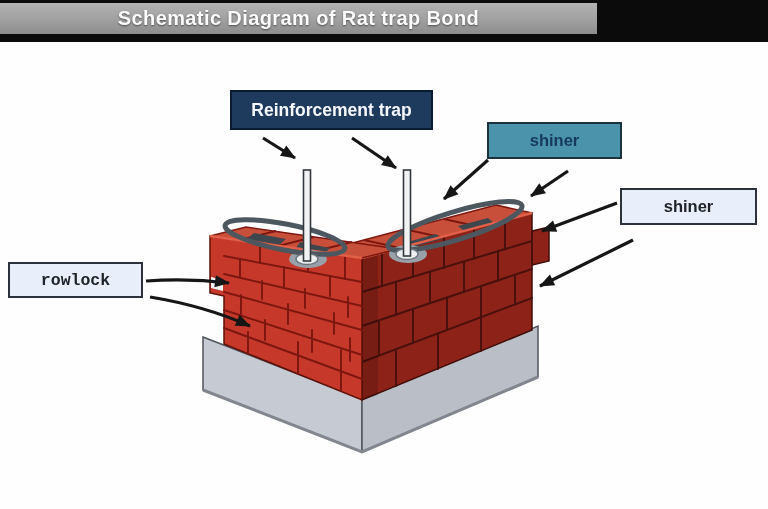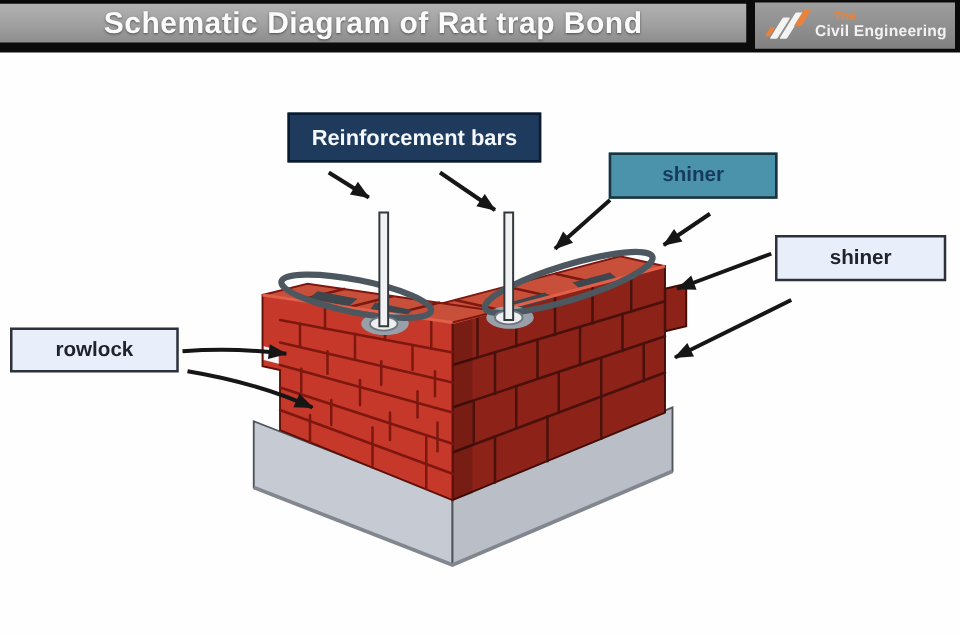--- a/index.html
+++ b/index.html
@@ -11,21 +11,21 @@
   }
   html,body{margin:0;padding:0;background:#ffffff;}
   .page{position:relative;width:768px;height:509px;background:#fefefe;overflow:hidden;
         font-family:"Liberation Sans",sans-serif;}
 
   
   .header{position:absolute;left:0;top:0;width:768px;height:42px;background:#0b0b0b;}
   .title-bar{position:absolute;left:0;top:3px;width:597px;height:31px;
              background:linear-gradient(180deg,#b2b2b2 0%,var(--header_gray,#a0a0a0) 55%,#8d8d8d 100%);
              display:flex;align-items:center;justify-content:center;}
-  .title{color:#fbfbfb;font-size:24px;font-weight:bold;letter-spacing:0.4px;
+  .title{color:#fbfbfb;font-size:20px;font-weight:bold;letter-spacing:0.4px;
          text-shadow:0 1px 2px rgba(0,0,0,0.5);white-space:nowrap;}
   .logo-panel{position:absolute;left:604px;top:2px;width:160px;height:37px;
               background:linear-gradient(180deg,#9e9e9e,#818181);
               display:flex;align-items:center;gap:5px;padding-left:9px;box-sizing:border-box;}
   .slashes{position:relative;width:34px;height:27px;flex:0 0 auto;}
   .s{position:absolute;transform:skewX(-32deg);border-radius:1px;}
   .s1{left:1px;top:15px;width:4px;height:7px;background:var(--brand_orange,#e8823c);}
   .s2{left:8px;top:7px;width:6px;height:17px;background:#f4f4f4;}
   .s3{left:17px;top:3px;width:6px;height:21px;background:#f4f4f4;}
   .s4{left:26px;top:1px;width:6px;height:13px;background:var(--brand_orange,#e8823c);}
@@ -37,21 +37,21 @@
   .canvas{position:absolute;left:0;top:0;width:768px;height:509px;}
   .lbl{position:absolute;display:flex;align-items:center;justify-content:center;
        font-weight:bold;box-sizing:border-box;z-index:5;}
   #lbl-reinforcement{left:230px;top:90px;width:203px;height:40px;
        background:var(--label_navy,#1e3b5e);border:2px solid #0c1c30;color:#f5f8fc;font-size:17.5px;}
   #lbl-cavity{left:487px;top:122px;width:135px;height:37px;
        background:var(--label_teal,#4b93ab);border:2px solid #1c333d;color:#153a5e;font-size:16.5px;}
   #lbl-shiner{left:620px;top:188px;width:137px;height:37px;
        background:var(--label_light,#e9eefb);border:2px solid #2c313b;color:#20242a;font-size:16.5px;text-align:right;}
   #lbl-rowlock{left:8px;top:262px;width:135px;height:36px;
-       background:var(--label_light,#e9eefb);border:2px solid #2c313b;color:#20242a;font-size:16.5px;}
+       background:var(--label_light,#e9eefb);border:2px solid #2c313b;color:#20242a;font-size:16.5px;font-family:Liberation Mono, monospace;}
 
   
   .baseL{fill:var(--base_gray,#c6cad2);}
   .baseR{fill:var(--base_gray_dark,#b9bec7);}
   .brickL{fill:var(--brick_light,#c6392a);}
   .brickD{fill:var(--brick_dark,#8c2218);}
   .brickT{fill:var(--brick_top,#c8503a);}
   .jointL{stroke:var(--joint_light,#7e170f);}
   .jointD{stroke:var(--joint_dark,#4a100b);}
   .slot{fill:var(--slot_dark,#3e464e);}
@@ -59,32 +59,20 @@
   .arrows{stroke:var(--arrow_black,#161616);}
 </style>
 </head>
 <body>
 
 <div class="page">
 
   <div class="header">
     <div class="title-bar">
       <span class="title">Schematic Diagram of Rat trap Bond</span>
-    </div>
-    <div class="logo-panel">
-      <div class="slashes">
-        <i class="s s1"></i>
-          <i class="s s2"></i>
-          <i class="s s3"></i>
-          <i class="s s4"></i>
-      </div>
-      <div class="brand">
-        <div class="brand-top">The</div>
-        <div class="brand-bottom">Civil Engineering</div>
-      </div>
     </div>
   </div>
 
   <svg class="canvas" width="768" height="509" viewBox="0 0 768 509">
     <defs>
       <marker id="ah" markerUnits="userSpaceOnUse" markerWidth="18" markerHeight="15" refX="15" refY="7" orient="auto">
         <path d="M1,1 L16,7 L1,13 Z" fill="#161616"></path>
       </marker>
     </defs>
 
@@ -194,21 +182,21 @@
       <path d="M488,160 L444,199" marker-end="url(#ah)"></path>
       <path d="M568,171 L531,196" marker-end="url(#ah)"></path>
       <path d="M617,203 L542,231" marker-end="url(#ah)"></path>
       <path d="M633,240 L540,286" marker-end="url(#ah)"></path>
       <path d="M146,281 Q188,278 229,283" marker-end="url(#ah)"></path>
       <path d="M150,297 Q205,306 250,326" marker-end="url(#ah)"></path>
     </g>
   </svg>
 
   <div class="lbl" id="lbl-reinforcement">
-    <span>Reinforcement bars</span>
+    <span>Reinforcement trap</span>
   </div>
   <div class="lbl" id="lbl-cavity">
     <span>shiner</span>
   </div>
   <div class="lbl" id="lbl-shiner">
     <span>shiner</span>
   </div>
   <div class="lbl" id="lbl-rowlock">
     <span>rowlock</span>
   </div>

